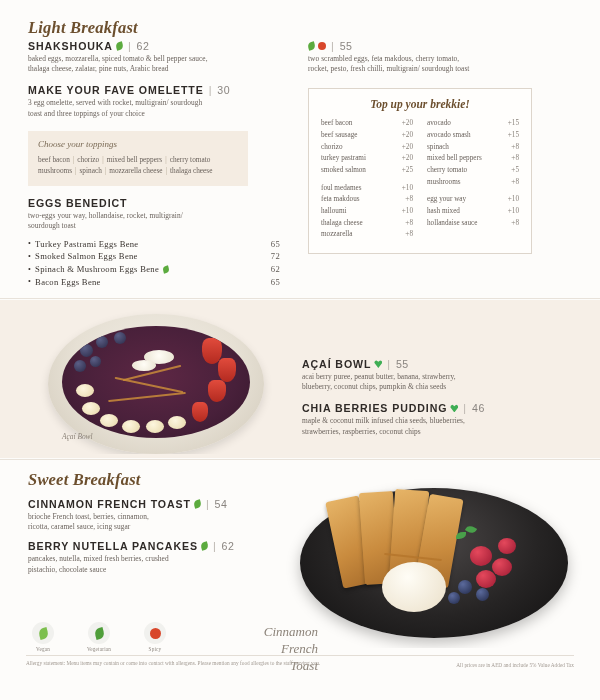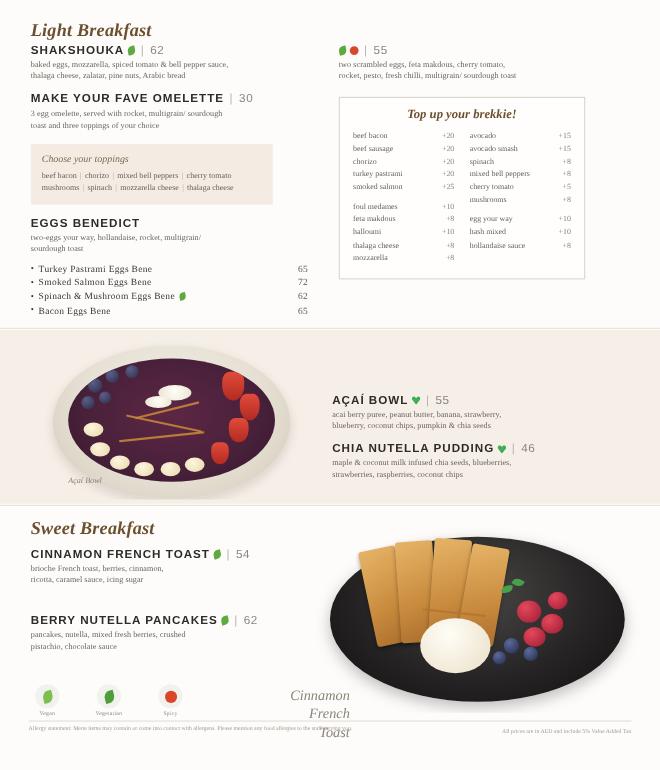--- a/index.html
+++ b/index.html
@@ -465,21 +465,21 @@
         <span>AÇAÍ BOWL</span>
         <span class="heart"></span>
         <span class="sep">|</span>
         <span class="price">55</span>
       </div>
       <div class="desc" style="white-space:pre-line">acai berry puree, peanut butter, banana, strawberry,
 blueberry, coconut chips, pumpkin &amp; chia seeds</div>
     </div>
     <div style="margin-top:10px">
       <div class="item-name">
-        <span>CHIA NUTELLA PUDDING</span>
+        <span>CHIA BERRIES PUDDING</span>
         <span class="heart"></span>
         <span class="sep">|</span>
         <span class="price">46</span>
       </div>
       <div class="desc" style="white-space:pre-line">maple &amp; coconut milk infused chia seeds, blueberries,
 strawberries, raspberries, coconut chips</div>
     </div>
   </div>
 
   <div class="band" style="top:459px"></div>
@@ -490,21 +490,21 @@
     <div>
       <div class="item-name">
         <span>CINNAMON FRENCH TOAST</span>
         <span class="leaf"></span>
         <span class="sep">|</span>
         <span class="price">54</span>
       </div>
       <div class="desc" style="white-space:pre-line">brioche French toast, berries, cinnamon,
 ricotta, caramel sauce, icing sugar</div>
     </div>
-    <div style="margin-top:26px">
+    <div style="margin-top:8px">
       <div class="item-name">
         <span>BERRY NUTELLA PANCAKES</span>
         <span class="leaf"></span>
         <span class="sep">|</span>
         <span class="price">62</span>
       </div>
       <div class="desc" style="white-space:pre-line">pancakes, nutella, mixed fresh berries, crushed
 pistachio, chocolate sauce</div>
     </div>
   </div>

